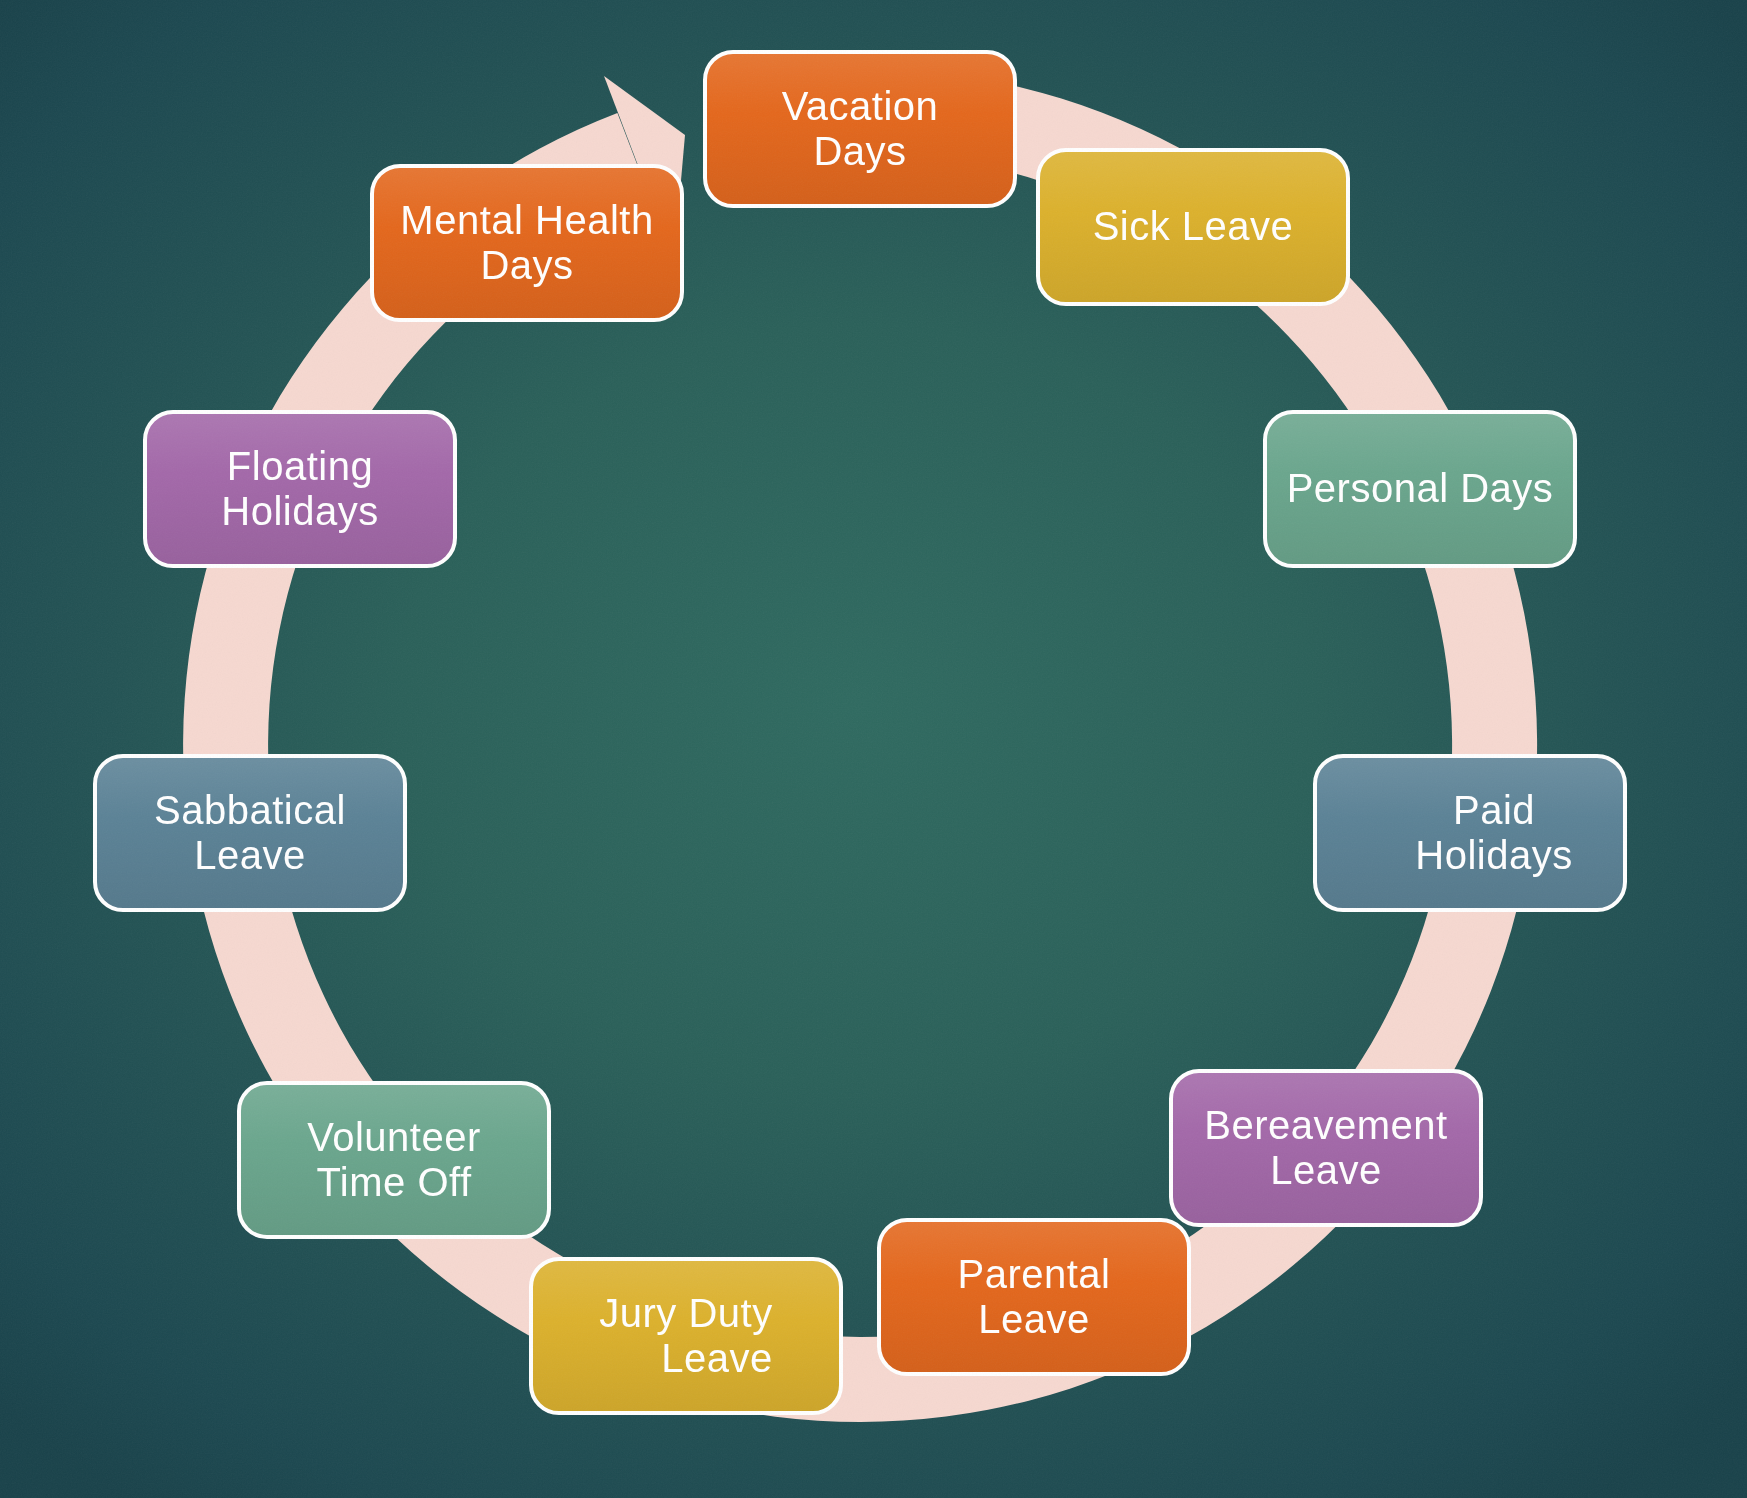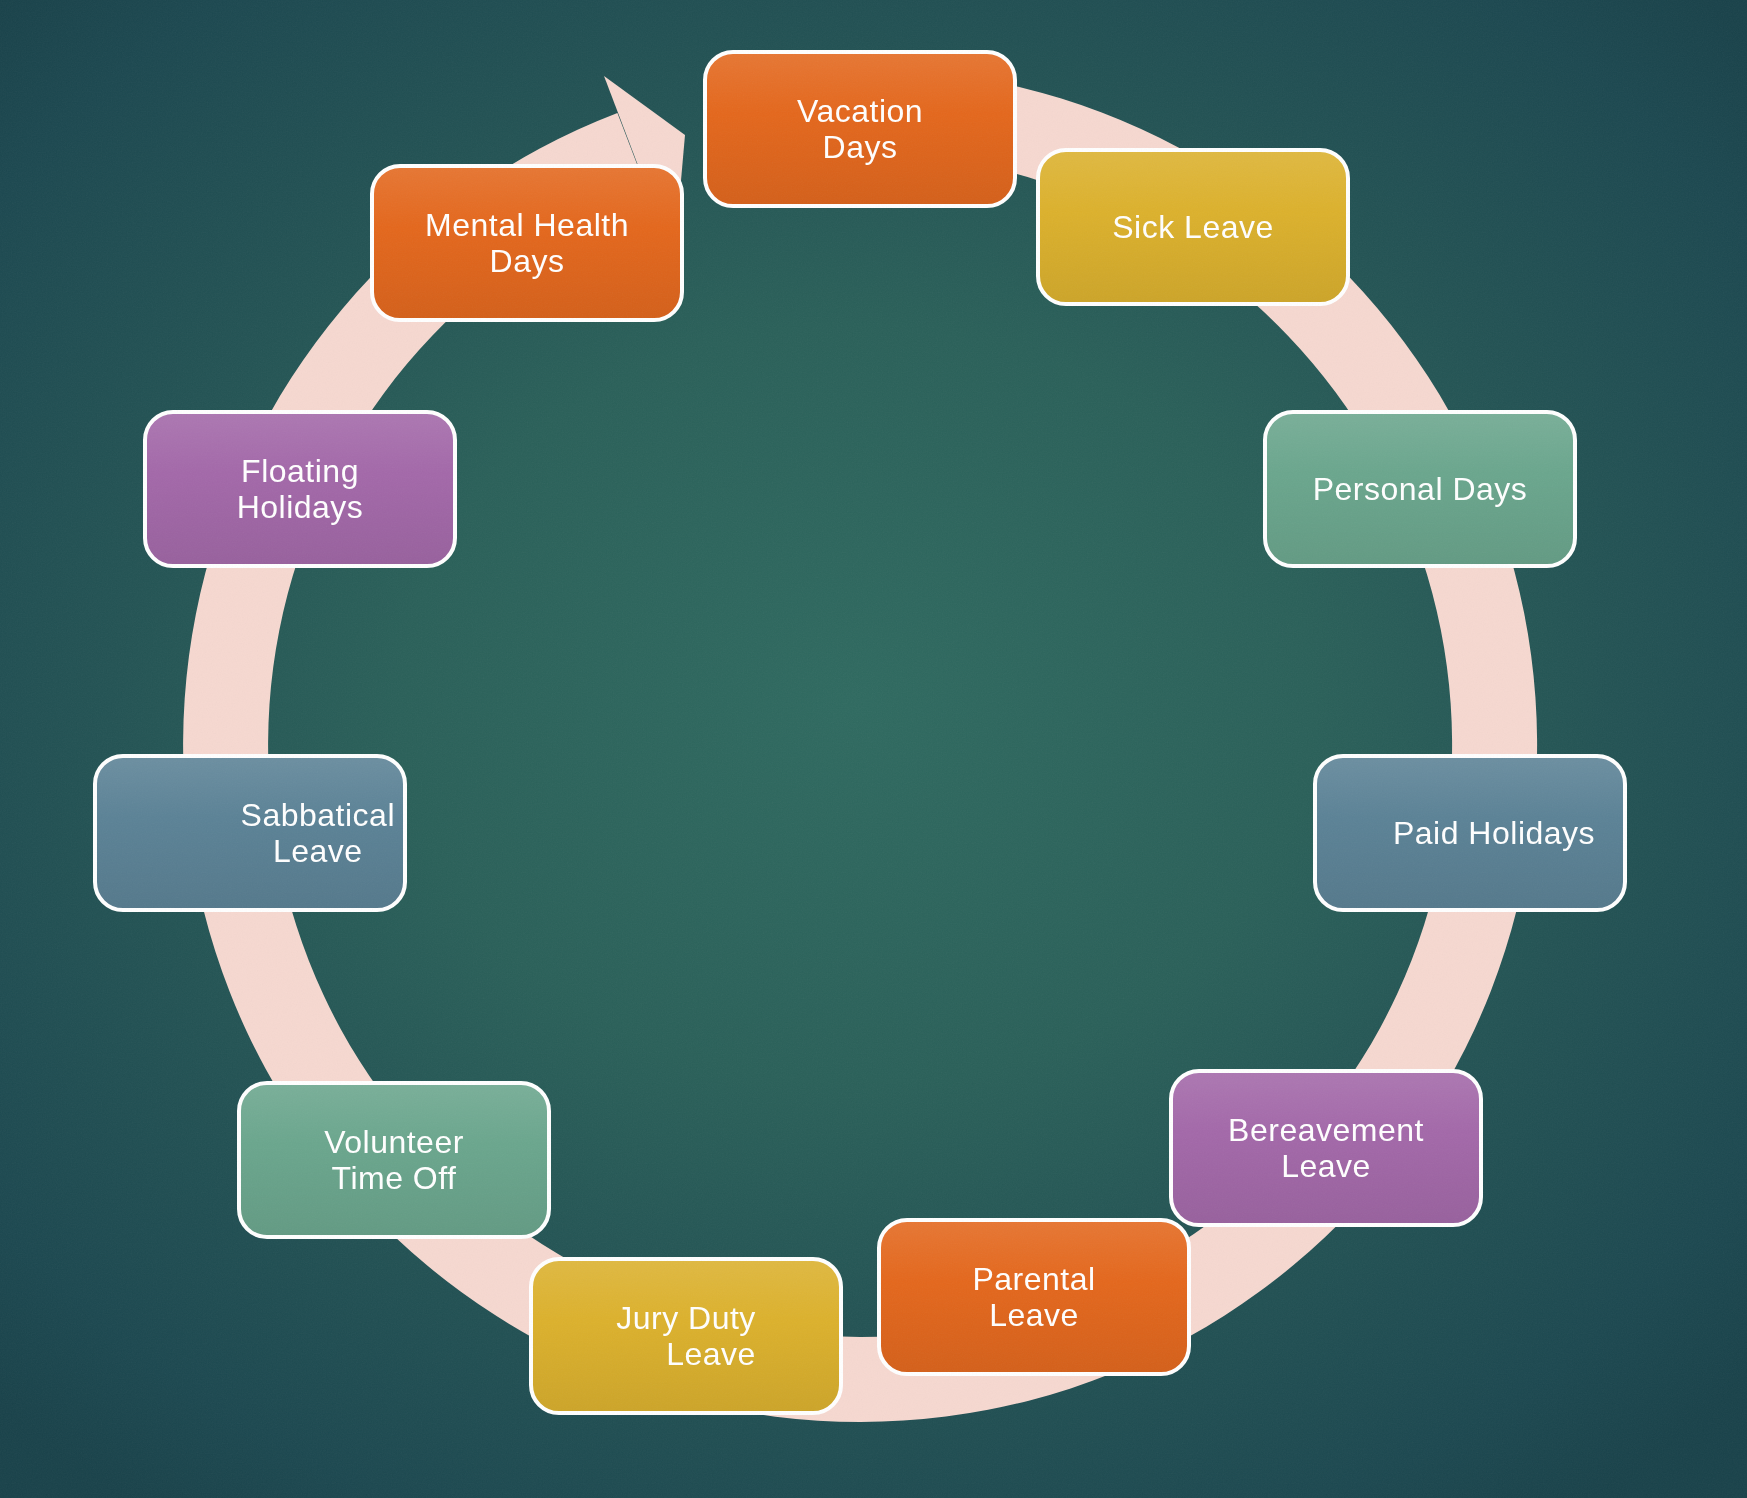--- a/index.html
+++ b/index.html
@@ -48,21 +48,21 @@
     align-items: center;
     justify-content: center;
     text-align: center;
     background-image: linear-gradient(180deg,
       rgba(255,255,255,0.10) 0%,
       rgba(255,255,255,0.00) 40%,
       rgba(0,0,0,0.07) 100%);
   }
   .cycle-box-label {
     color: var(--text);
-    font-size: 32px;
+    font-size: 40px;
     line-height: 1.13;
     letter-spacing: 0.5px;
     white-space: pre-line;
     padding: 0 8px;
   }
   .color-orange { background-color: var(--orange); }
   .color-yellow { background-color: var(--yellow); }
   .color-teal   { background-color: var(--teal); }
   .color-slate  { background-color: var(--slate); }
   .color-purple { background-color: var(--purple); }
@@ -106,21 +106,21 @@
 Leave</div>
       </div>
       <div class="cycle-box color-yellow" style="left: 529px; top: 1257px; text-align: right;">
         <div class="cycle-box-label">Jury Duty
 Leave</div>
       </div>
       <div class="cycle-box color-teal" style="left: 237px; top: 1081px;">
         <div class="cycle-box-label">Volunteer
 Time Off</div>
       </div>
-      <div class="cycle-box color-slate" style="left: 93px; top: 754px; justify-content: flex-end;">
+      <div class="cycle-box color-slate" style="left: 93px; top: 754px;">
         <div class="cycle-box-label">Sabbatical
 Leave</div>
       </div>
       <div class="cycle-box color-purple" style="left: 143px; top: 410px;">
         <div class="cycle-box-label">Floating
 Holidays</div>
       </div>
       <div class="cycle-box color-orange" style="left: 370px; top: 164px;">
         <div class="cycle-box-label">Mental Health
 Days</div>

